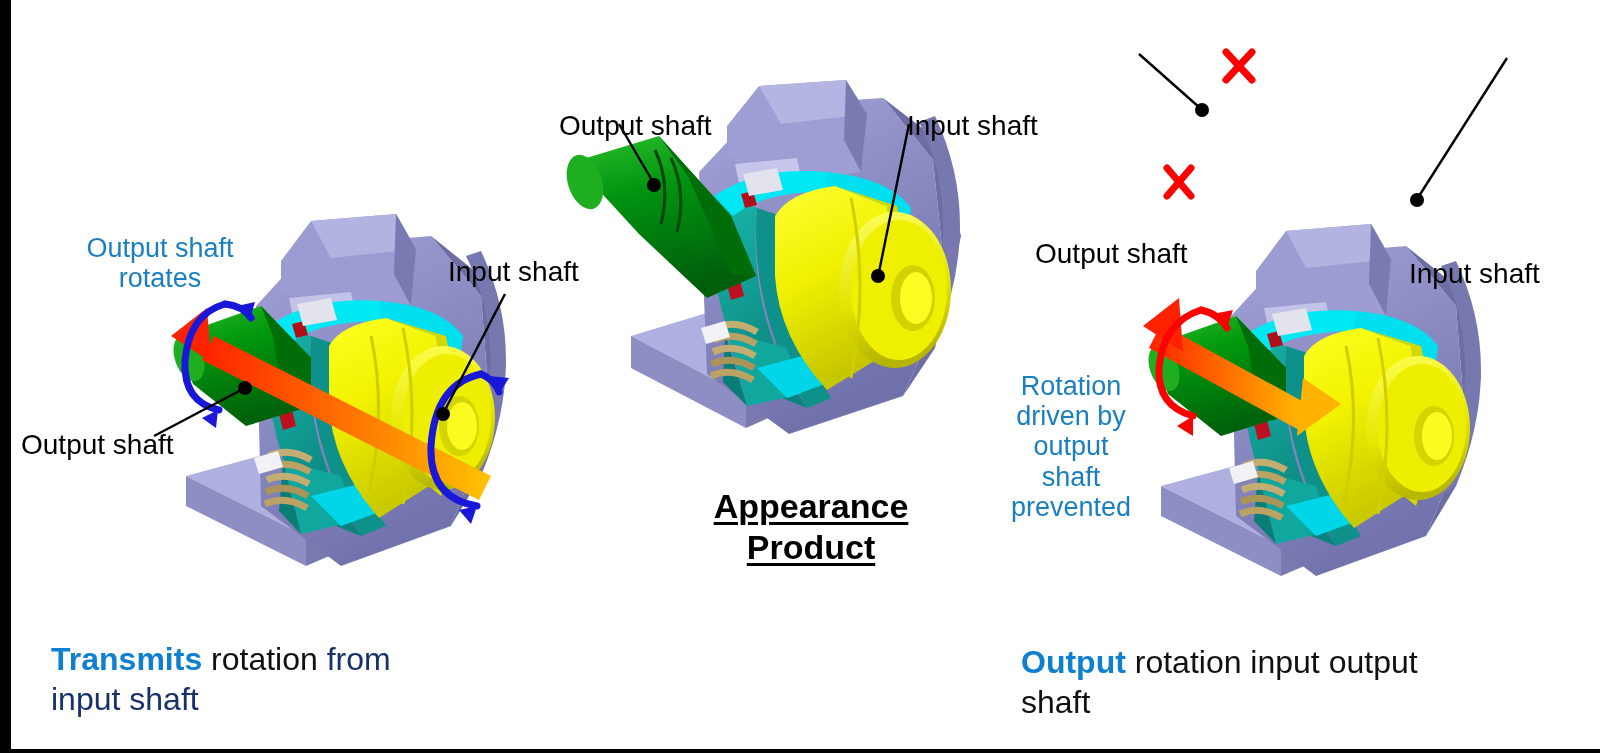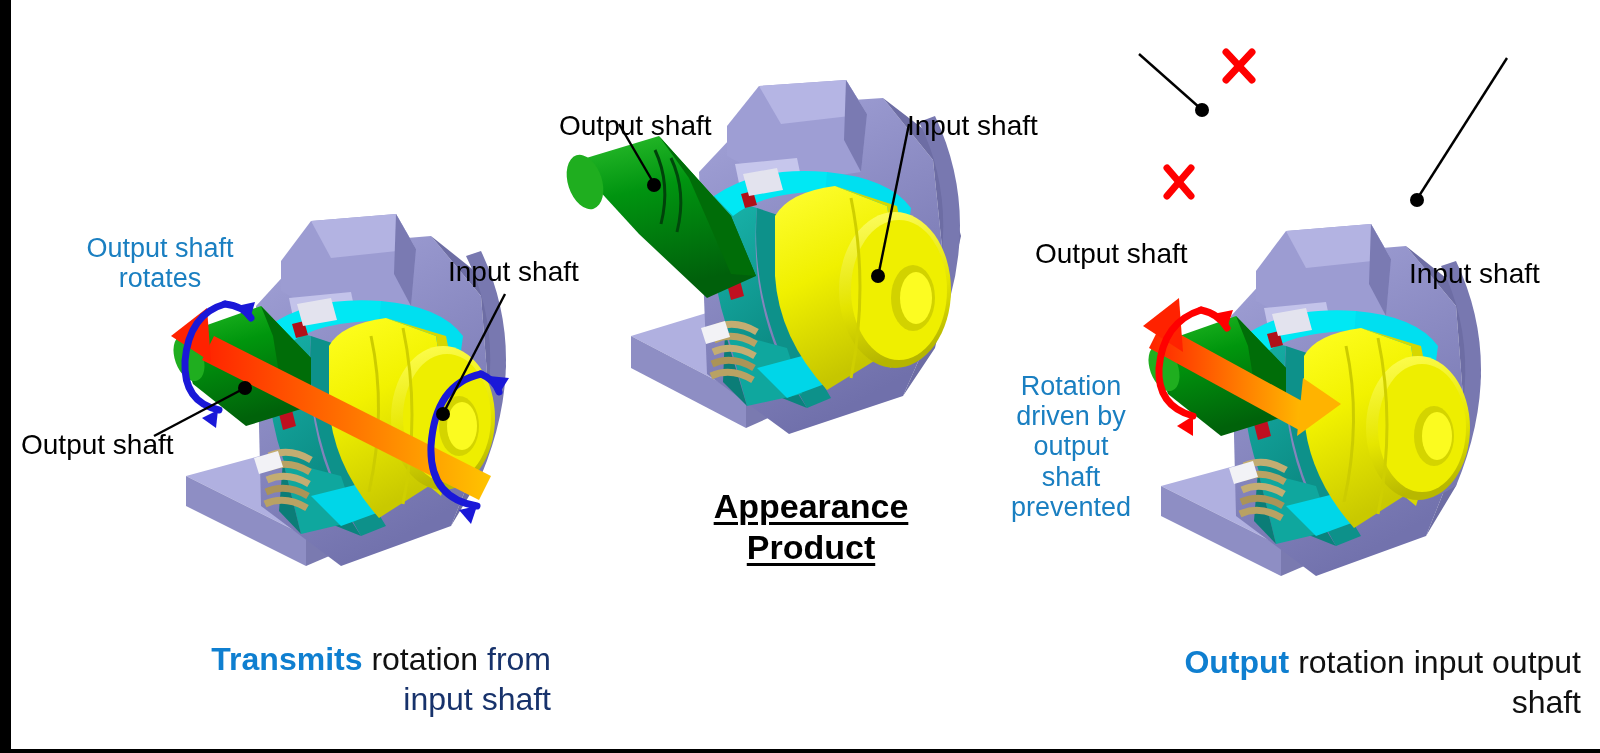--- a/index.html
+++ b/index.html
@@ -6,21 +6,21 @@
   body{width:1600px;height:753px;overflow:hidden;font-family:"Liberation Sans",sans-serif;}
   #page{position:relative;width:1600px;height:753px;background:#ffffff;box-sizing:border-box;
         border-left:11px solid #000000;border-bottom:4px solid #000000;}
   .panel{position:absolute;top:6px;height:749px;}
   #panel-left{left:0;width:580px;}
   #panel-center{left:520px;width:560px;}
   #panel-right{left:1000px;width:589px;}
   .lbl{position:absolute;white-space:nowrap;font-family:"Liberation Sans",sans-serif;line-height:1.12;}
   .lbl-black{color:#000000;font-size:28px;}
   .lbl-blue{color:#1a7fc1;font-size:27px;text-align:center;}
-  .caption{position:absolute;font-size:32px;text-align:right;line-height:1.25;}
+  .caption{position:absolute;font-size:32px;text-align:left;line-height:1.25;}
   .cap-hl{color:#0f7fd0;font-weight:bold;}
   .cap-mid{color:#111111;}
   .cap-navy{color:#17326b;}
   .title{position:absolute;font-size:34px;font-weight:bold;color:#000000;text-align:center;
          line-height:1.22;text-decoration:underline;text-decoration-thickness:3px;text-underline-offset:4px;}
   svg{display:block;overflow:visible;}
 </style>
 </head>
 <body>
 

